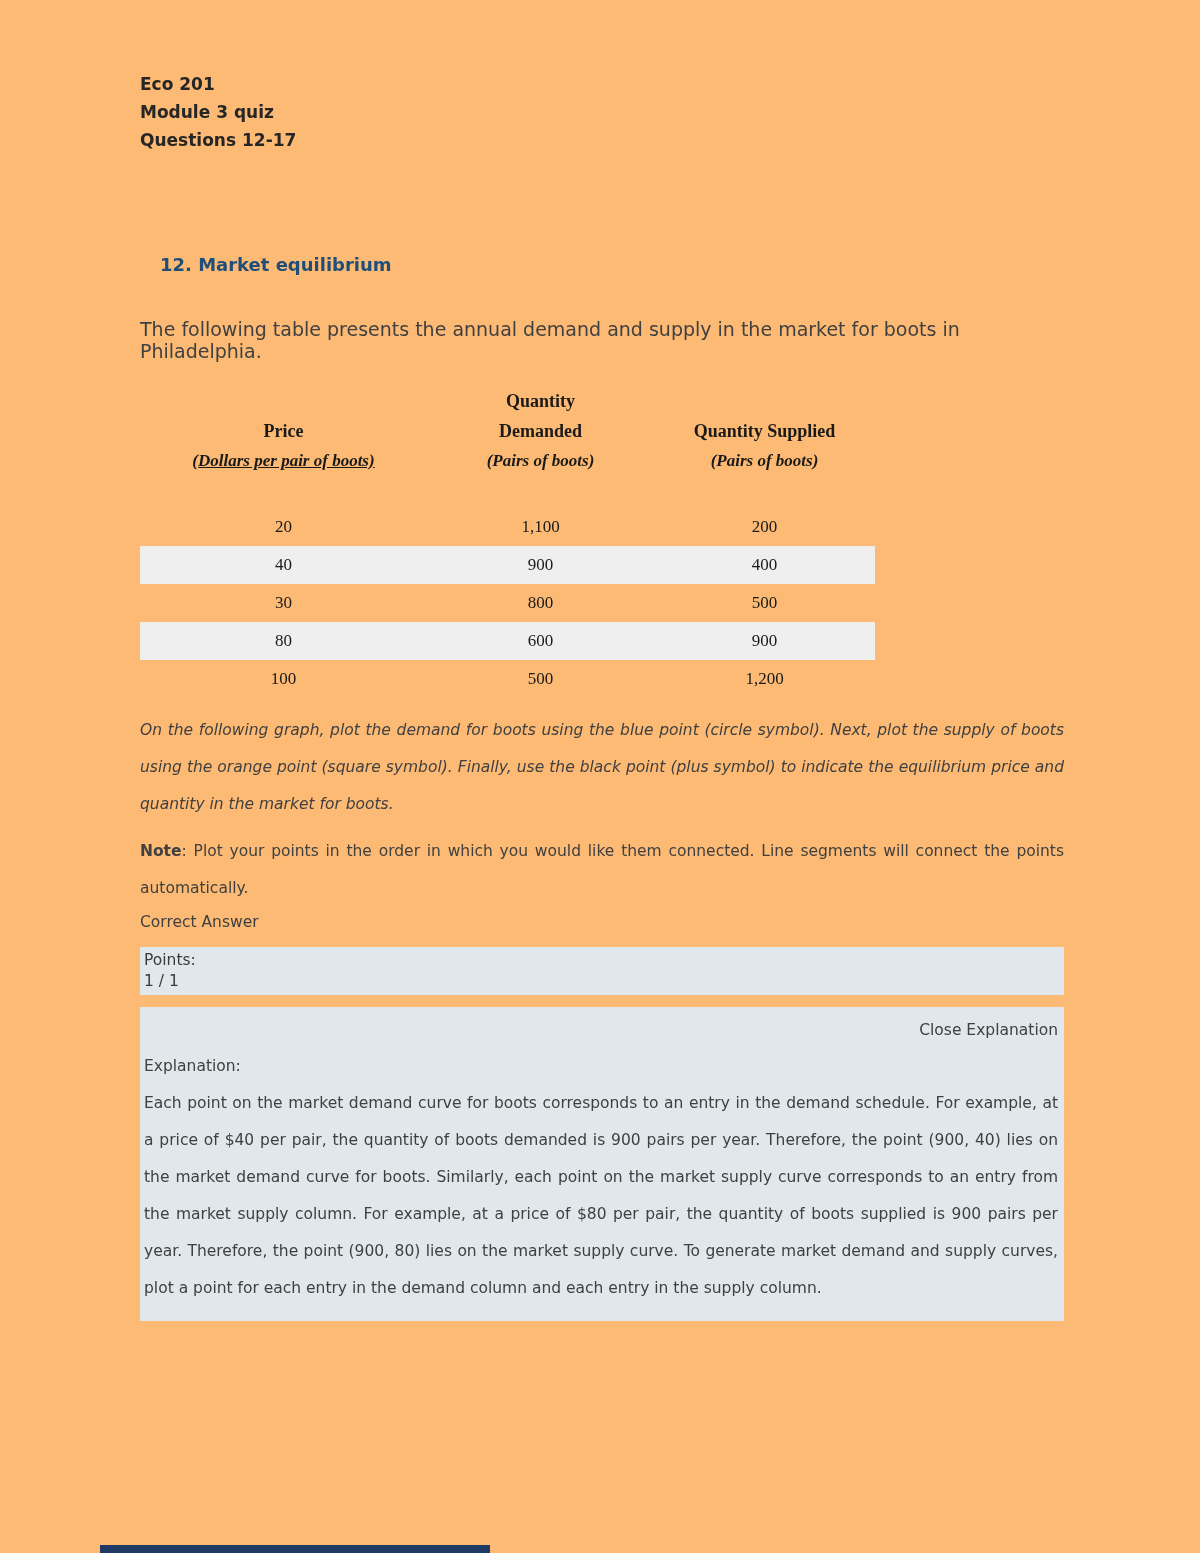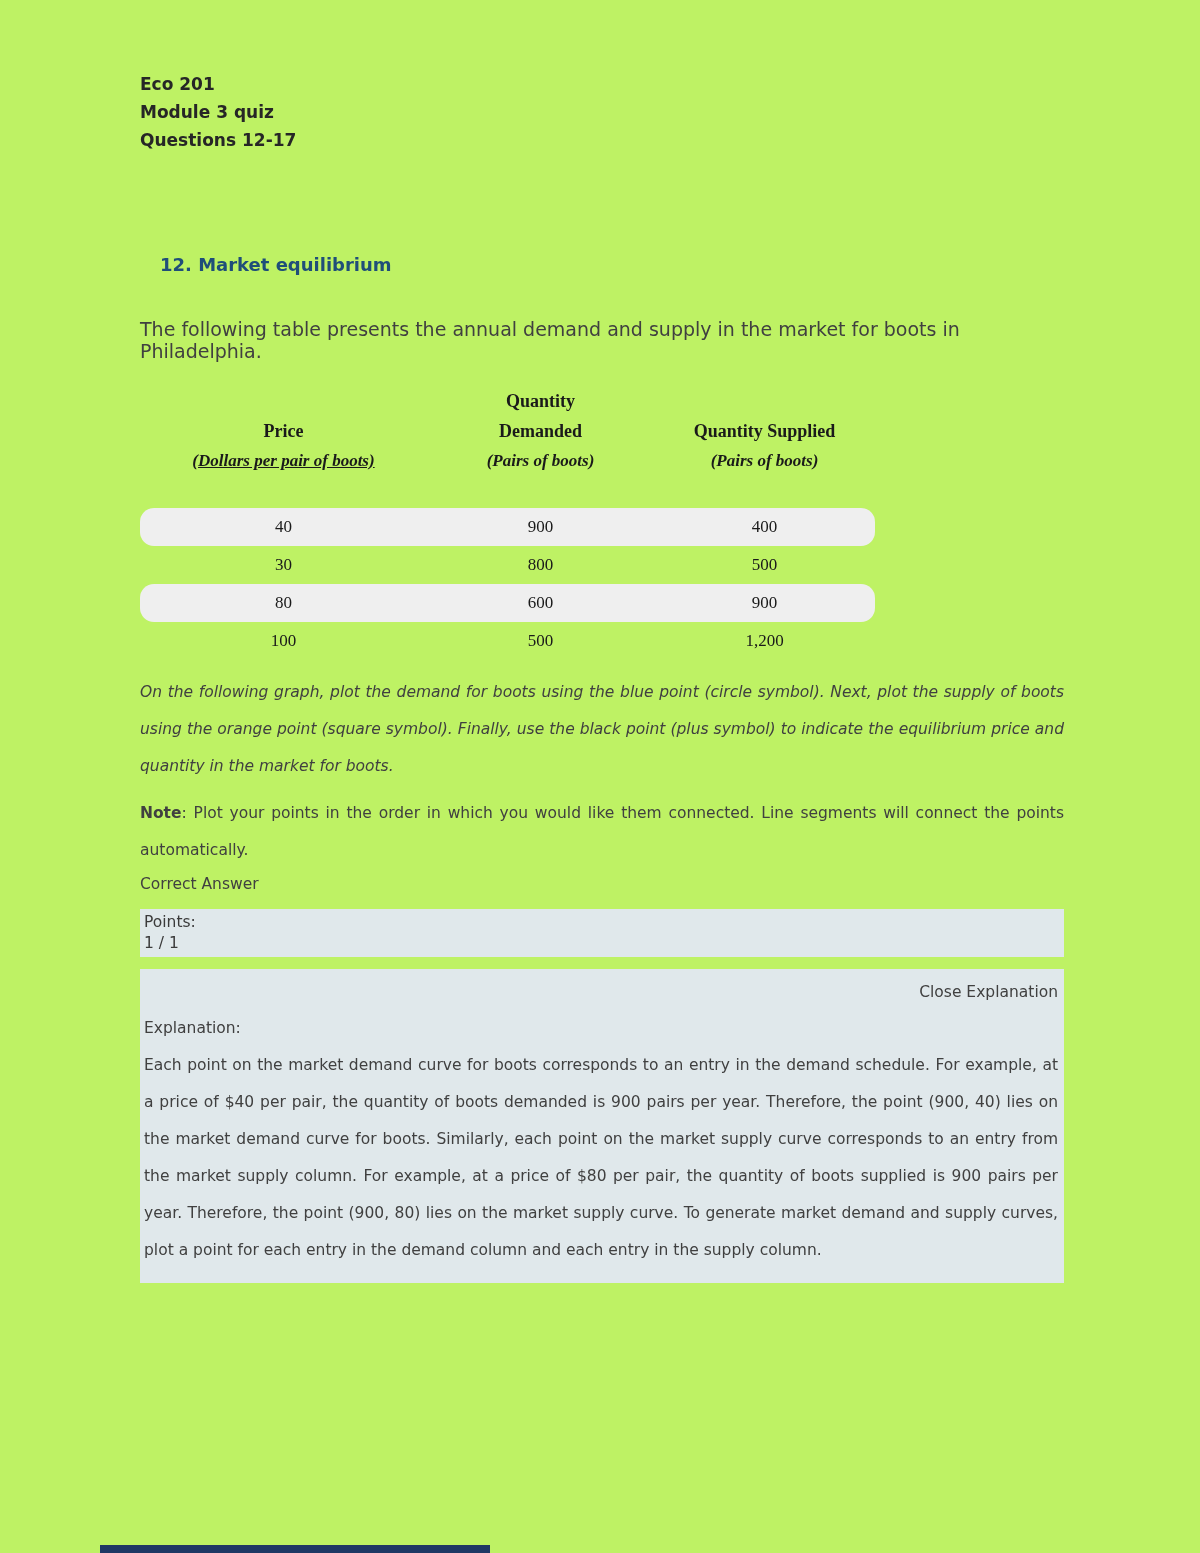--- a/index.html
+++ b/index.html
@@ -3,21 +3,21 @@
 <meta charset="utf-8">
 <style>
   * { margin: 0; padding: 0; box-sizing: border-box; }
   html, body { background: #ffffff; }
   body { font-family: "DejaVu Sans", "Liberation Sans", sans-serif; }
 
   .page {
     position: relative;
     width: 1200px;
     height: 1553px;
-    background: #bef264;
+    background: #fdba74;
     overflow: hidden;
   }
   .content {
     position: absolute;
     left: 140px;
     top: 0;
     width: 924px;
   }
 
   
@@ -75,21 +75,21 @@
     font-size: 17px;
     line-height: 30px;
   }
   .col-sub .narrow-sub { max-width: 185px; margin: 0 auto; text-decoration: underline; }
   .t-row {
     display: grid;
     grid-template-columns: 287px 227px 221px;
     height: 38px;
     font-size: 17px;
   }
-  .t-row.striped { background: #efefef; border-radius: 14px; }
+  .t-row.striped { background: #efefef; }
   .t-row .cell {
     text-align: center;
     line-height: 38px;
   }
 
   
   .para {
     font-size: 15.5px;
     color: #404040;
     line-height: 37px;
@@ -180,20 +180,25 @@
           <div class="col-sub"><span>(Pairs of boots)</span></div>
         </div>
         <div class="cell">
           <div class="col-title">
               <span>Quantity Supplied</span>
             </div>
           <div class="col-sub"><span>(Pairs of boots)</span></div>
         </div>
       </div>
 
+      <div class="t-row">
+        <div class="cell">20</div>
+        <div class="cell">1,100</div>
+        <div class="cell">200</div>
+      </div>
       <div class="t-row striped">
         <div class="cell">40</div>
         <div class="cell">900</div>
         <div class="cell">400</div>
       </div>
       <div class="t-row">
         <div class="cell">30</div>
         <div class="cell">800</div>
         <div class="cell">500</div>
       </div>

